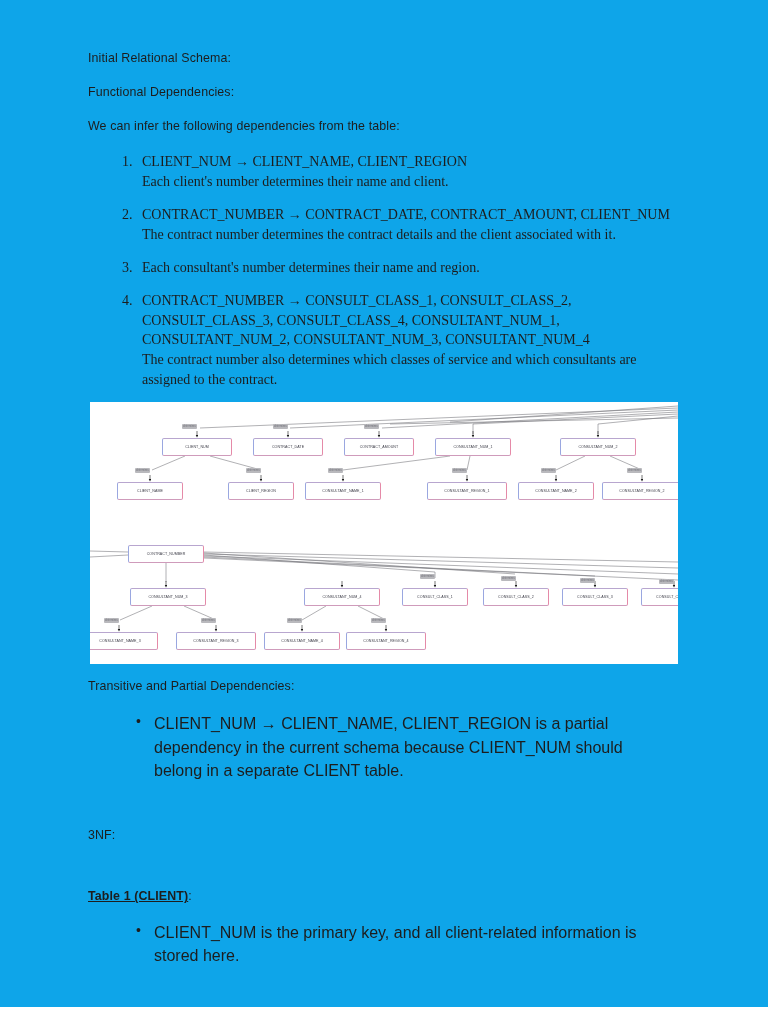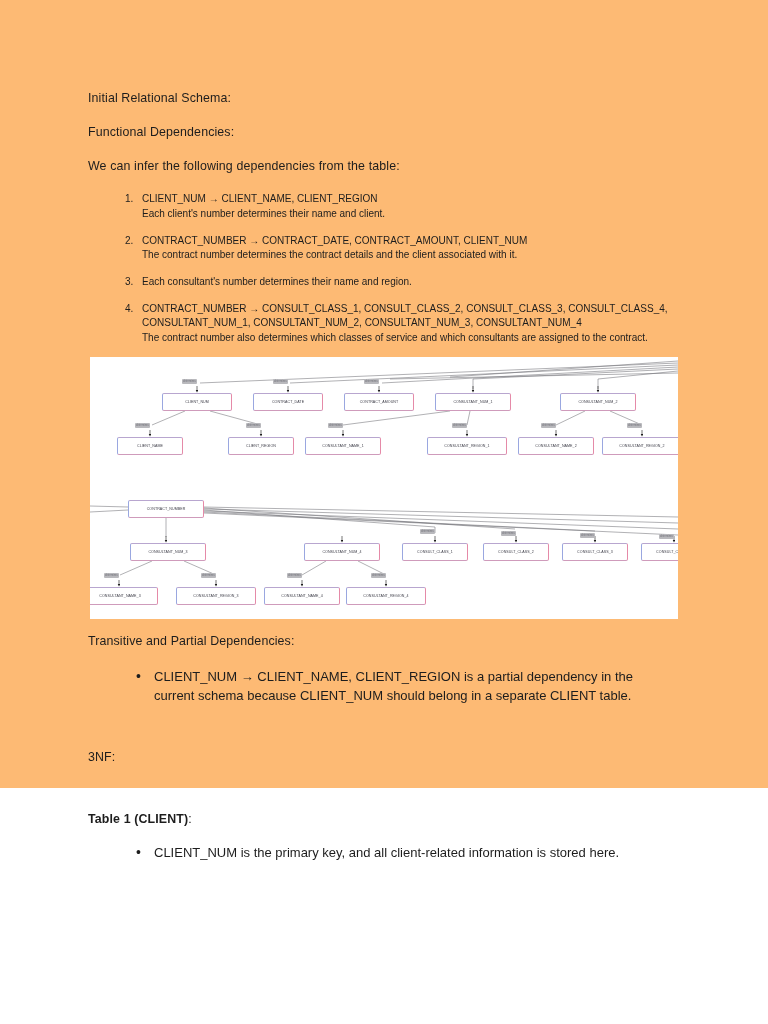--- a/index.html
+++ b/index.html
@@ -10,52 +10,53 @@
   body {
     width: 768px;
     height: 1024px;
     font-family: "Liberation Sans", sans-serif;
     color: #1a1a1a;
     overflow: hidden;
   }
   .page {
     position: relative;
     width: 768px;
-    height: 788px;
-    background: #fdba74;
+    height: 1007px;
+    background: #0ea5e9;
     box-sizing: border-box;
-    padding: 90px 88px 0 88px;
+    padding: 50px 88px 0 88px;
   }
   .para {
     font-size: 12.4px;
     line-height: 1.42;
     margin: 0 0 16.5px 0;
     color: #1d1d1d;
     letter-spacing: 0.01em;
   }
   .para.tight { margin-bottom: 15px; margin-top: 44px; }
-  .bold { font-weight: bold; }
+  .bold { font-weight: bold; text-decoration: underline; }
   ol.fd-list {
     margin: 0 0 4px 0;
     padding: 0 0 0 48px;
-    font-size: 10px;
+    font-size: 14px;
     line-height: 1.42;
+    font-family: Liberation Serif, serif;
   }
   ol.fd-list > li {
     margin-bottom: 13px;
     padding-left: 6px;
     color: #1d1d1d;
   }
   ol.fd-list > li:last-child { margin-bottom: 12px; }
   .li-main { display: block; }
   .li-sub { display: block; }
   ul.bullets {
     margin: 0 16px 16px 0;
     padding: 0 0 0 48px;
-    font-size: 13px;
+    font-size: 16px;
     line-height: 1.47;
     list-style: none;
   }
   ul.bullets > li {
     position: relative;
     margin-bottom: 13px;
     padding-left: 18px;
     color: #1d1d1d;
   }
   ul.bullets > li:last-child { margin-bottom: 0; }

